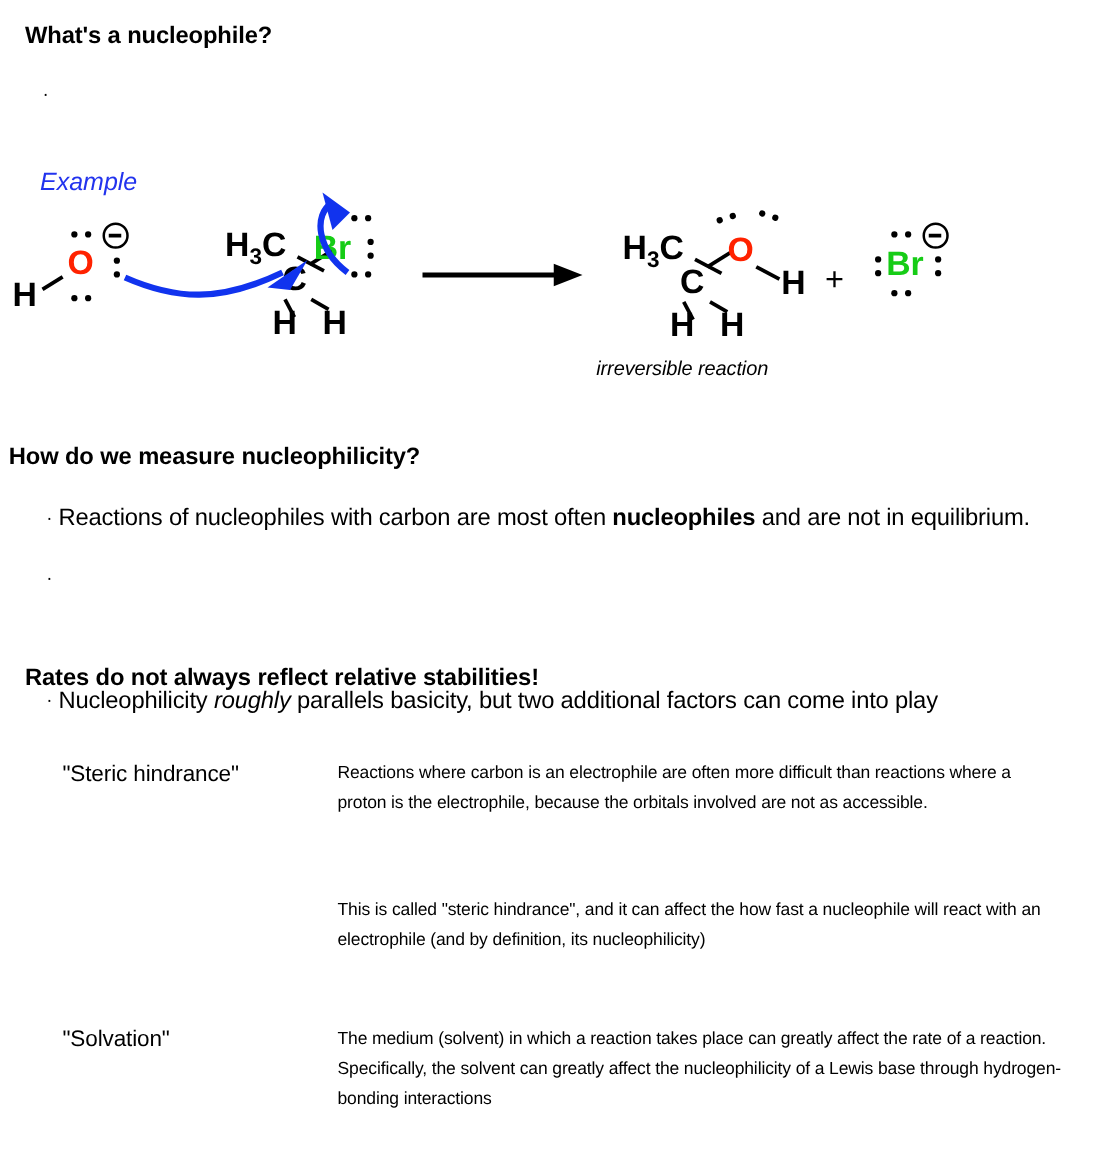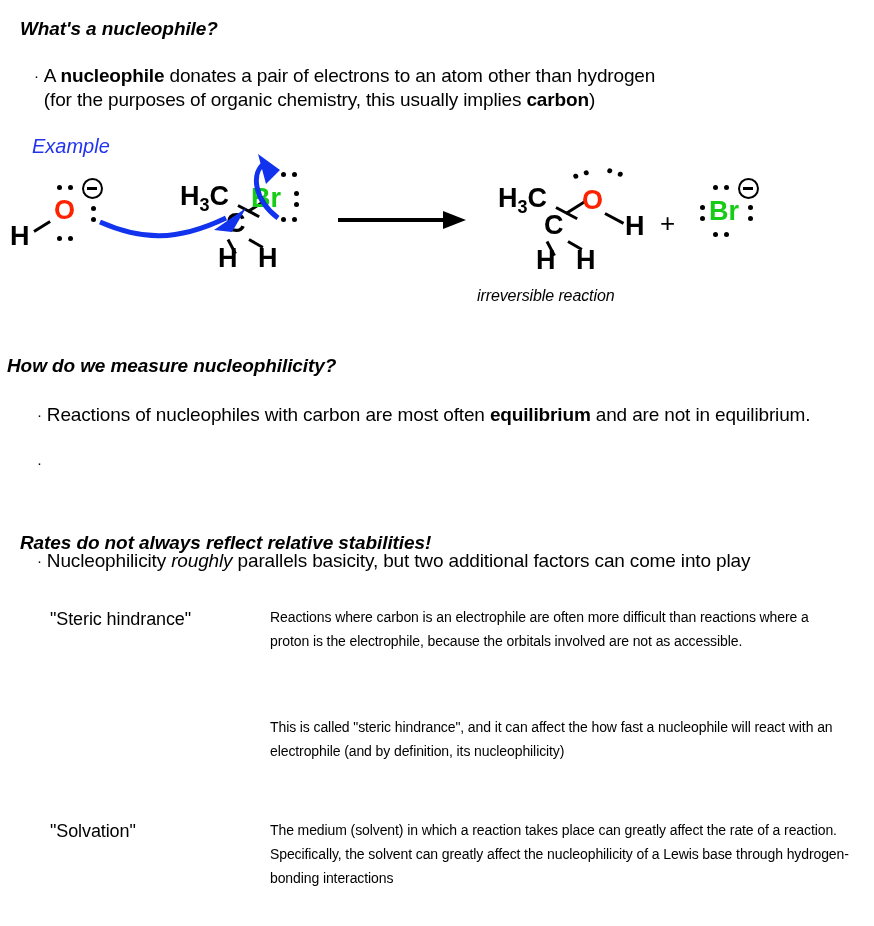--- a/index.html
+++ b/index.html
@@ -16,21 +16,20 @@
   }
 
   .abs { position: absolute; }
 
   
   .h-title {
     font-size: 19px;
     font-weight: bold;
     letter-spacing: -0.1px;
     white-space: nowrap;
-    font-style: italic;
   }
 
   
   .body-text {
     font-size: 19px;
     line-height: 24px;
     letter-spacing: -0.15px;
   }
   .body-text b { font-weight: bold; }
   .body-text i { font-style: italic; }
@@ -133,24 +132,20 @@
   svg { display: block; overflow: visible; }
 </style>
 </head>
 <body>
 
 <div class="abs h-title" style="left:20px; top:18px;">What's a nucleophile?</div>
 
 <div class="abs body-text" style="left:34px; top:64px; width:820px;">
   <div class="bullet-row">
     <span class="bullet-dot">·</span>
-    <span>
-      <span>A </span><b>nucleophile</b><span> donates a pair of electrons to an atom other than hydrogen</span><br>
-      <span>(for the purposes of organic chemistry, this usually implies </span><b>carbon</b><span>)</span>
-    </span>
   </div>
 </div>
 
 <div class="abs example-label" style="left:32px; top:135px;">Example</div>
 
 <div class="abs" style="left:0; top:160px; width:874px; height:140px;">
 
   <div class="abs" style="left:0; top:0; width:170px; height:120px;">
 
     <div class="lp h" style="left:57px; top:25px;">
@@ -287,21 +282,21 @@
 </div>
 
 <div class="abs caption-italic" style="left:477px; top:287px;">irreversible reaction</div>
 
 <div class="abs h-title" style="left:7px; top:355px;">How do we measure nucleophilicity?</div>
 
 <div class="abs body-text" style="left:37px; top:403px; width:830px;">
   <div class="bullet-row">
     <span class="bullet-dot">·</span>
     <span>
-      <span>Reactions of nucleophiles with carbon are most often </span><b>equilibrium</b><span> and are  not in equilibrium.</span>
+      <span>Reactions of nucleophiles with carbon are most often </span><b>nucleophiles</b><span> and are  not in equilibrium.</span>
     </span>
   </div>
 </div>
 
 <div class="abs body-text" style="left:37px; top:451px; width:830px;">
   <div class="bullet-row">
     <span class="bullet-dot">·</span>
   </div>
 </div>
 

